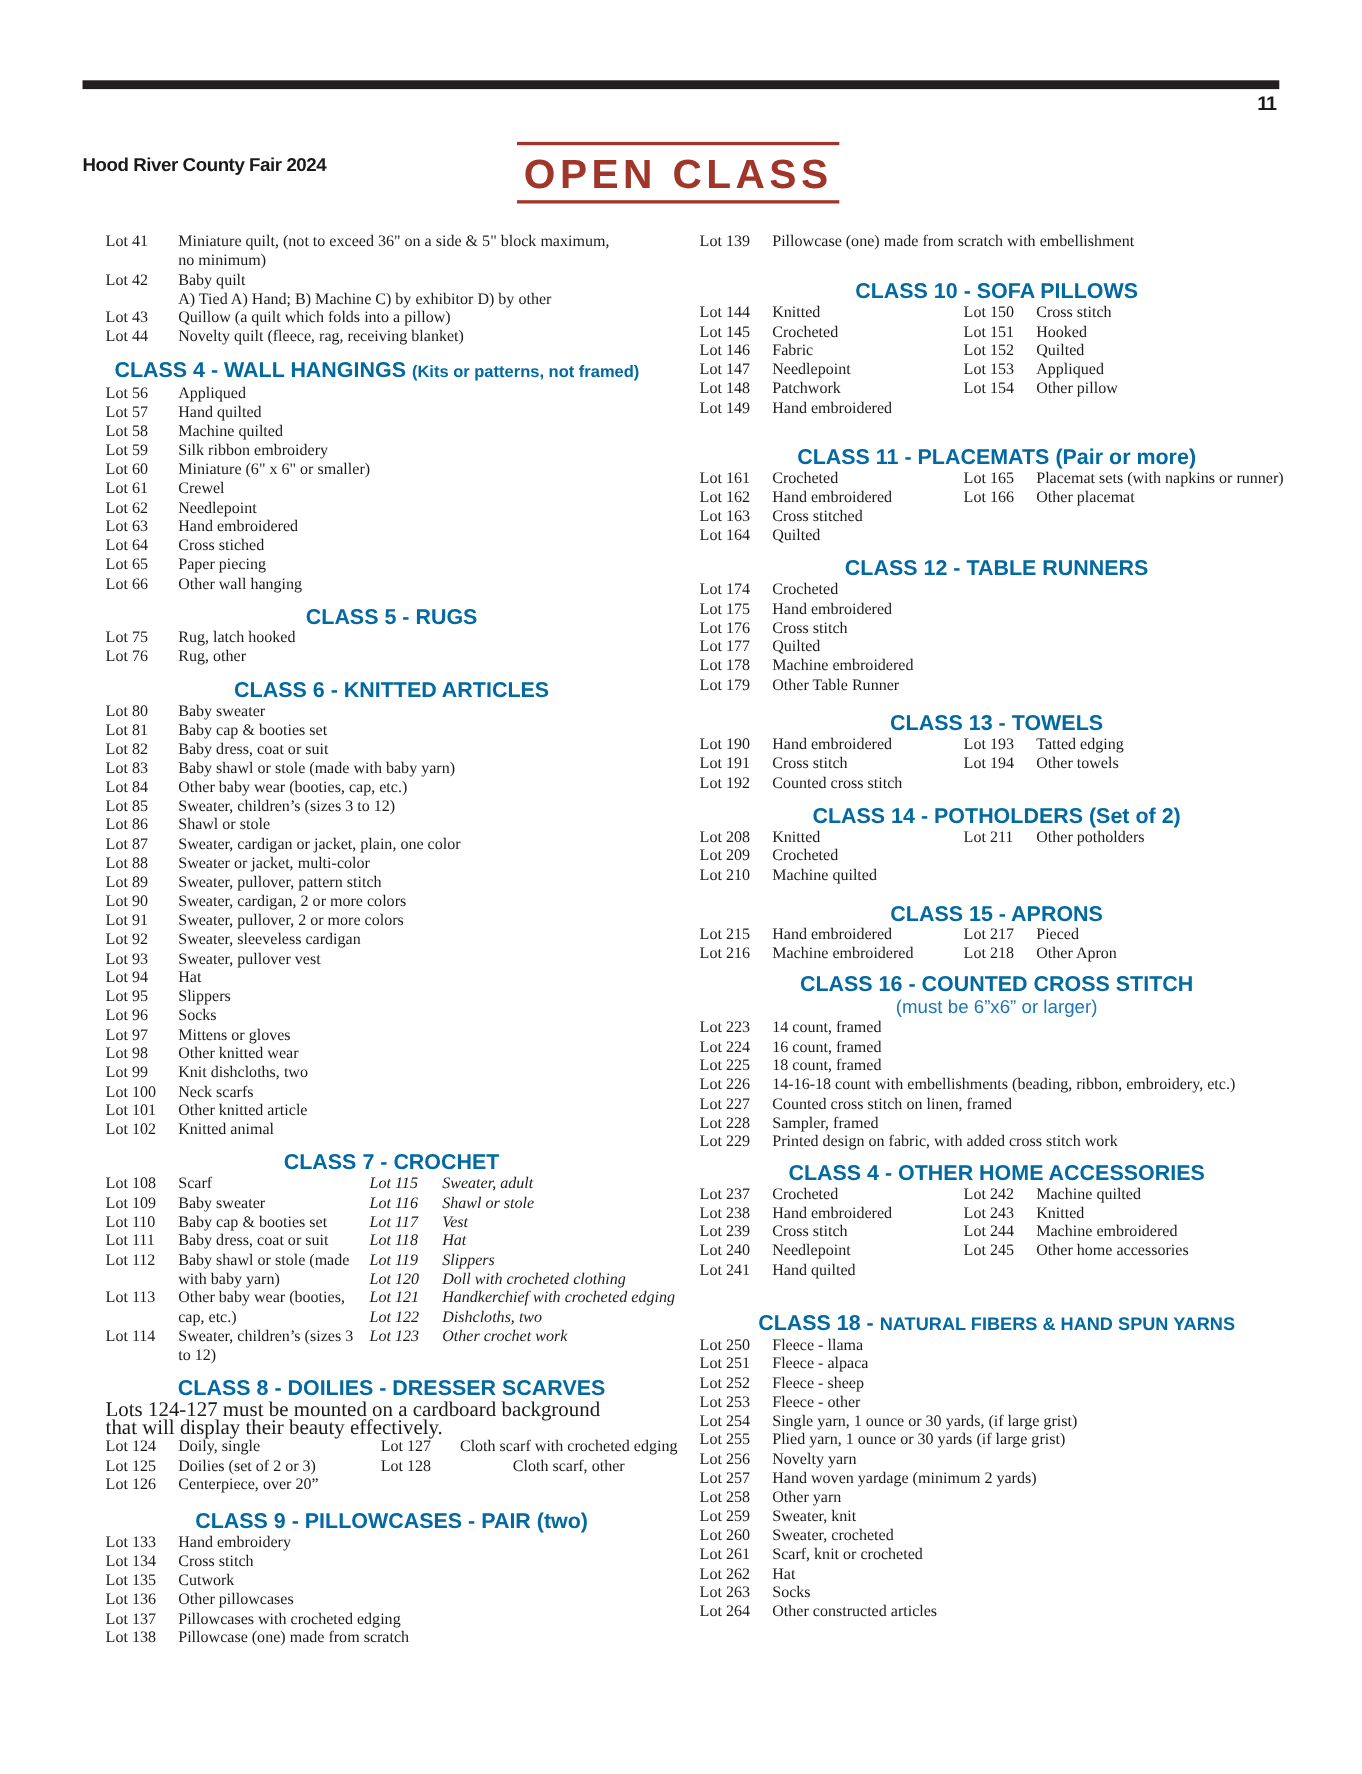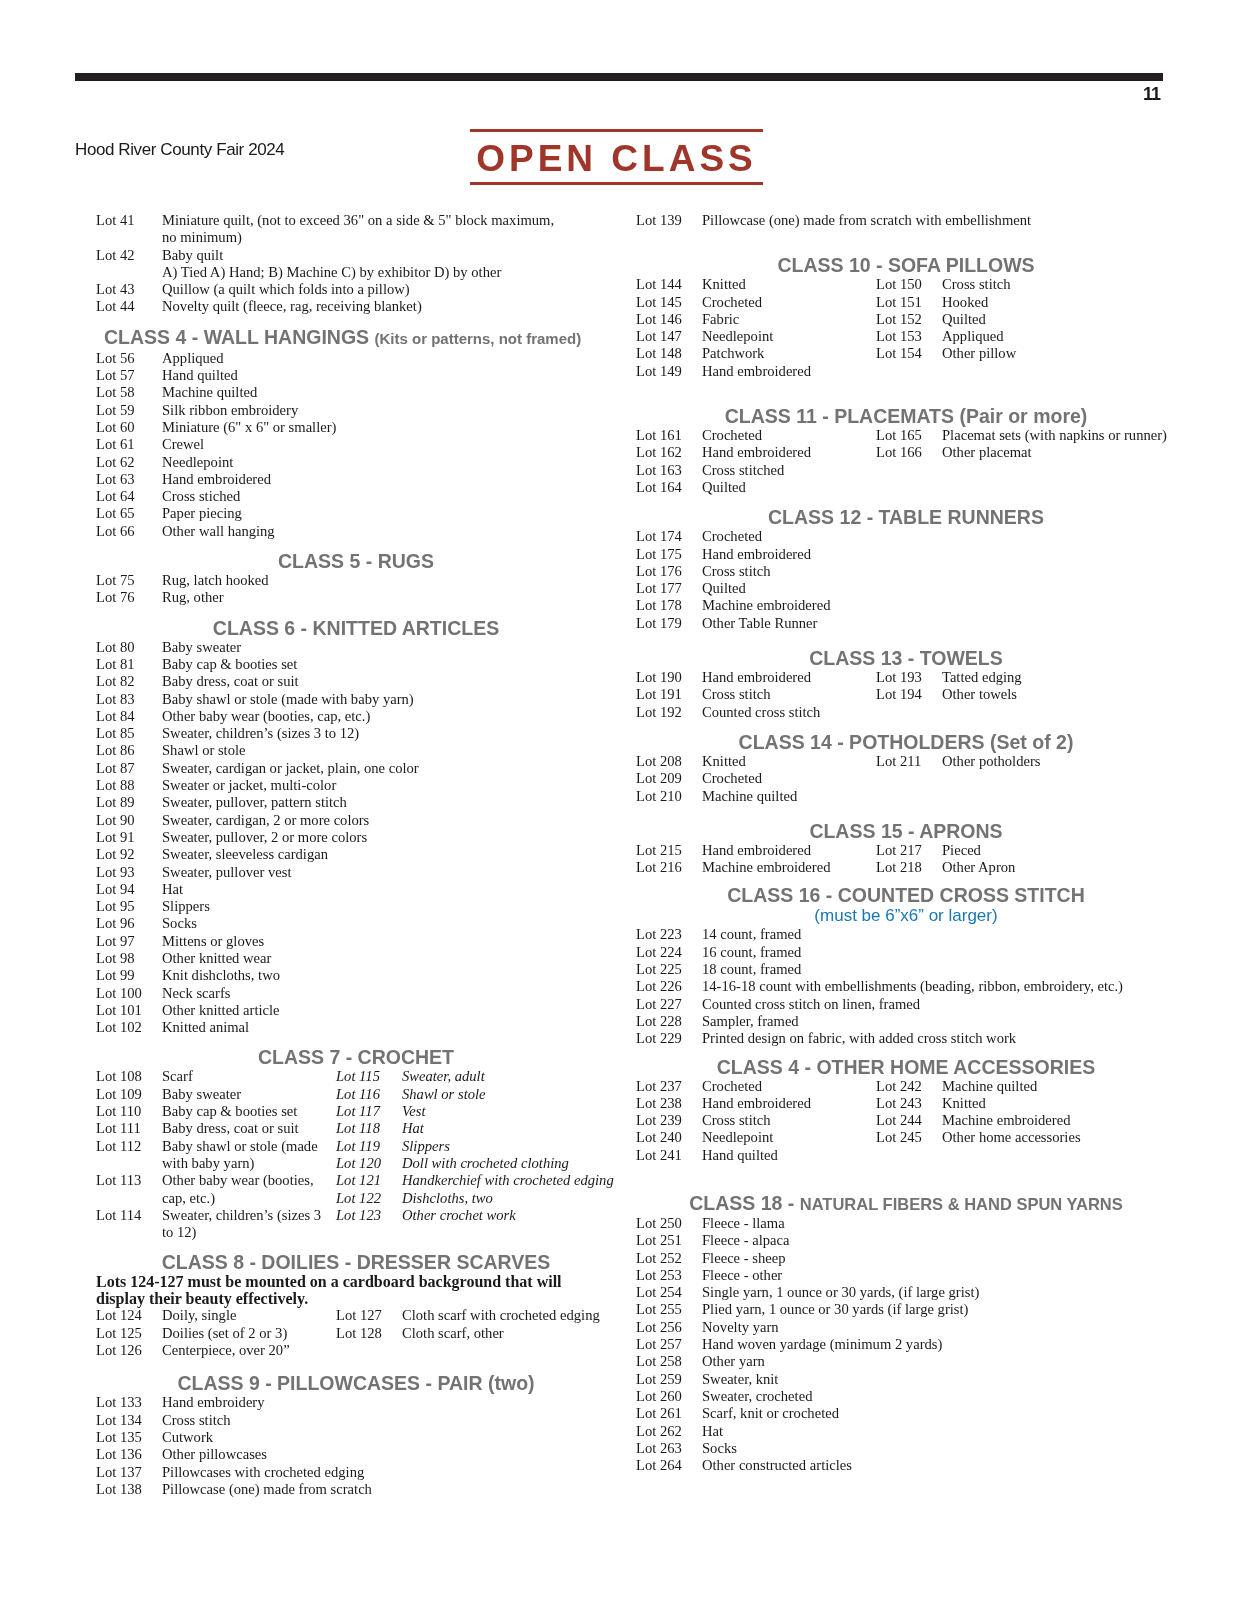--- a/index.html
+++ b/index.html
@@ -1,30 +1,30 @@
 <!DOCTYPE html>
 <html><head>
 <meta charset="utf-8">
 <style>
   html, body { margin: 0; padding: 0; background: #ffffff; }
   body { width: 1238px; height: 1613px; position: relative; overflow: hidden; color: #1a1a1a; }
   .top-rule { position: absolute; left: 75px; top: 73px; width: 1088px; height: 8px; background: #231f20; }
   .page-num { position: absolute; right: 78px; top: 84px; font-family: "Liberation Sans", sans-serif; font-weight: bold; font-size: 18px; letter-spacing: -1px; }
-  .fair-title { position: absolute; left: 75px; top: 140px; font-family: "Liberation Sans", sans-serif; font-weight: normal; font-size: 17px; letter-spacing: -0.4px; }
+  .fair-title { position: absolute; left: 75px; top: 140px; font-family: "Liberation Sans", sans-serif; font-weight: bold; font-size: 17px; letter-spacing: -0.4px; }
   .open-class { position: absolute; left: 470px; top: 129px; width: 293px; border-top: 3px solid #a0362a; border-bottom: 3px solid #a0362a; text-align: center; padding: 8px 0 4px 0; }
   .open-class span { font-family: "Liberation Sans", sans-serif; font-weight: bold; font-size: 37px; color: #a0362a; letter-spacing: 4px; line-height: 38px; }
 
   .col { position: absolute; top: 212px; font-family: "Liberation Serif", serif; font-size: 14.6px; line-height: 17.3px; }
   .col-left { left: 96px; width: 520px; }
   .col-right { left: 636px; width: 540px; }
 
-  .heading { font-family: "Liberation Sans", sans-serif; font-weight: bold; color: #737373; font-size: 19.5px; line-height: 22px; text-align: center; white-space: nowrap; }
+  .heading { font-family: "Liberation Sans", sans-serif; font-weight: bold; color: #0369a1; font-size: 19.5px; line-height: 22px; text-align: center; white-space: nowrap; }
   .heading .sub { font-size: 15px; }
   .heading-sub-line { font-family: "Liberation Sans", sans-serif; color: #1a77b3; font-size: 17px; line-height: 20px; text-align: center; }
-  .note { font-weight: bold; font-size: 16px; line-height: 17px; }
+  .note { font-weight: normal; font-size: 19px; line-height: 17px; }
 
   .row { display: flex; white-space: nowrap; }
   .lot { width: 66px; flex: none; }
   .desc { flex: none; }
   .grid2 { display: flex; }
   .grid2 .half { width: 242px; flex: none; }
   .grid2 .half .desc { width: 176px; white-space: normal; }
 </style>
 </head>
 <body>
@@ -416,21 +416,21 @@
             <span class="desc" style="width: 170px; white-space: normal;">Doilies (set of 2 or 3)</span>
           </div>
         </div>
         <div>
           <div class="row">
             <span class="lot">Lot 126</span>
             <span class="desc" style="width: 170px; white-space: normal;">Centerpiece, over 20”</span>
           </div>
         </div>
       </div>
-      <div class="half" style="width: 300px;">
+      <div class="half" style="width: 300px; text-align: center;">
         <div>
           <div class="row">
             <span class="lot">Lot 127</span>
             <span class="desc" style="width: 230px; white-space: normal;">Cloth scarf with crocheted edging</span>
           </div>
         </div>
         <div>
           <div class="row">
             <span class="lot">Lot 128</span>
             <span class="desc" style="width: 230px; white-space: normal;">Cloth scarf, other</span>

